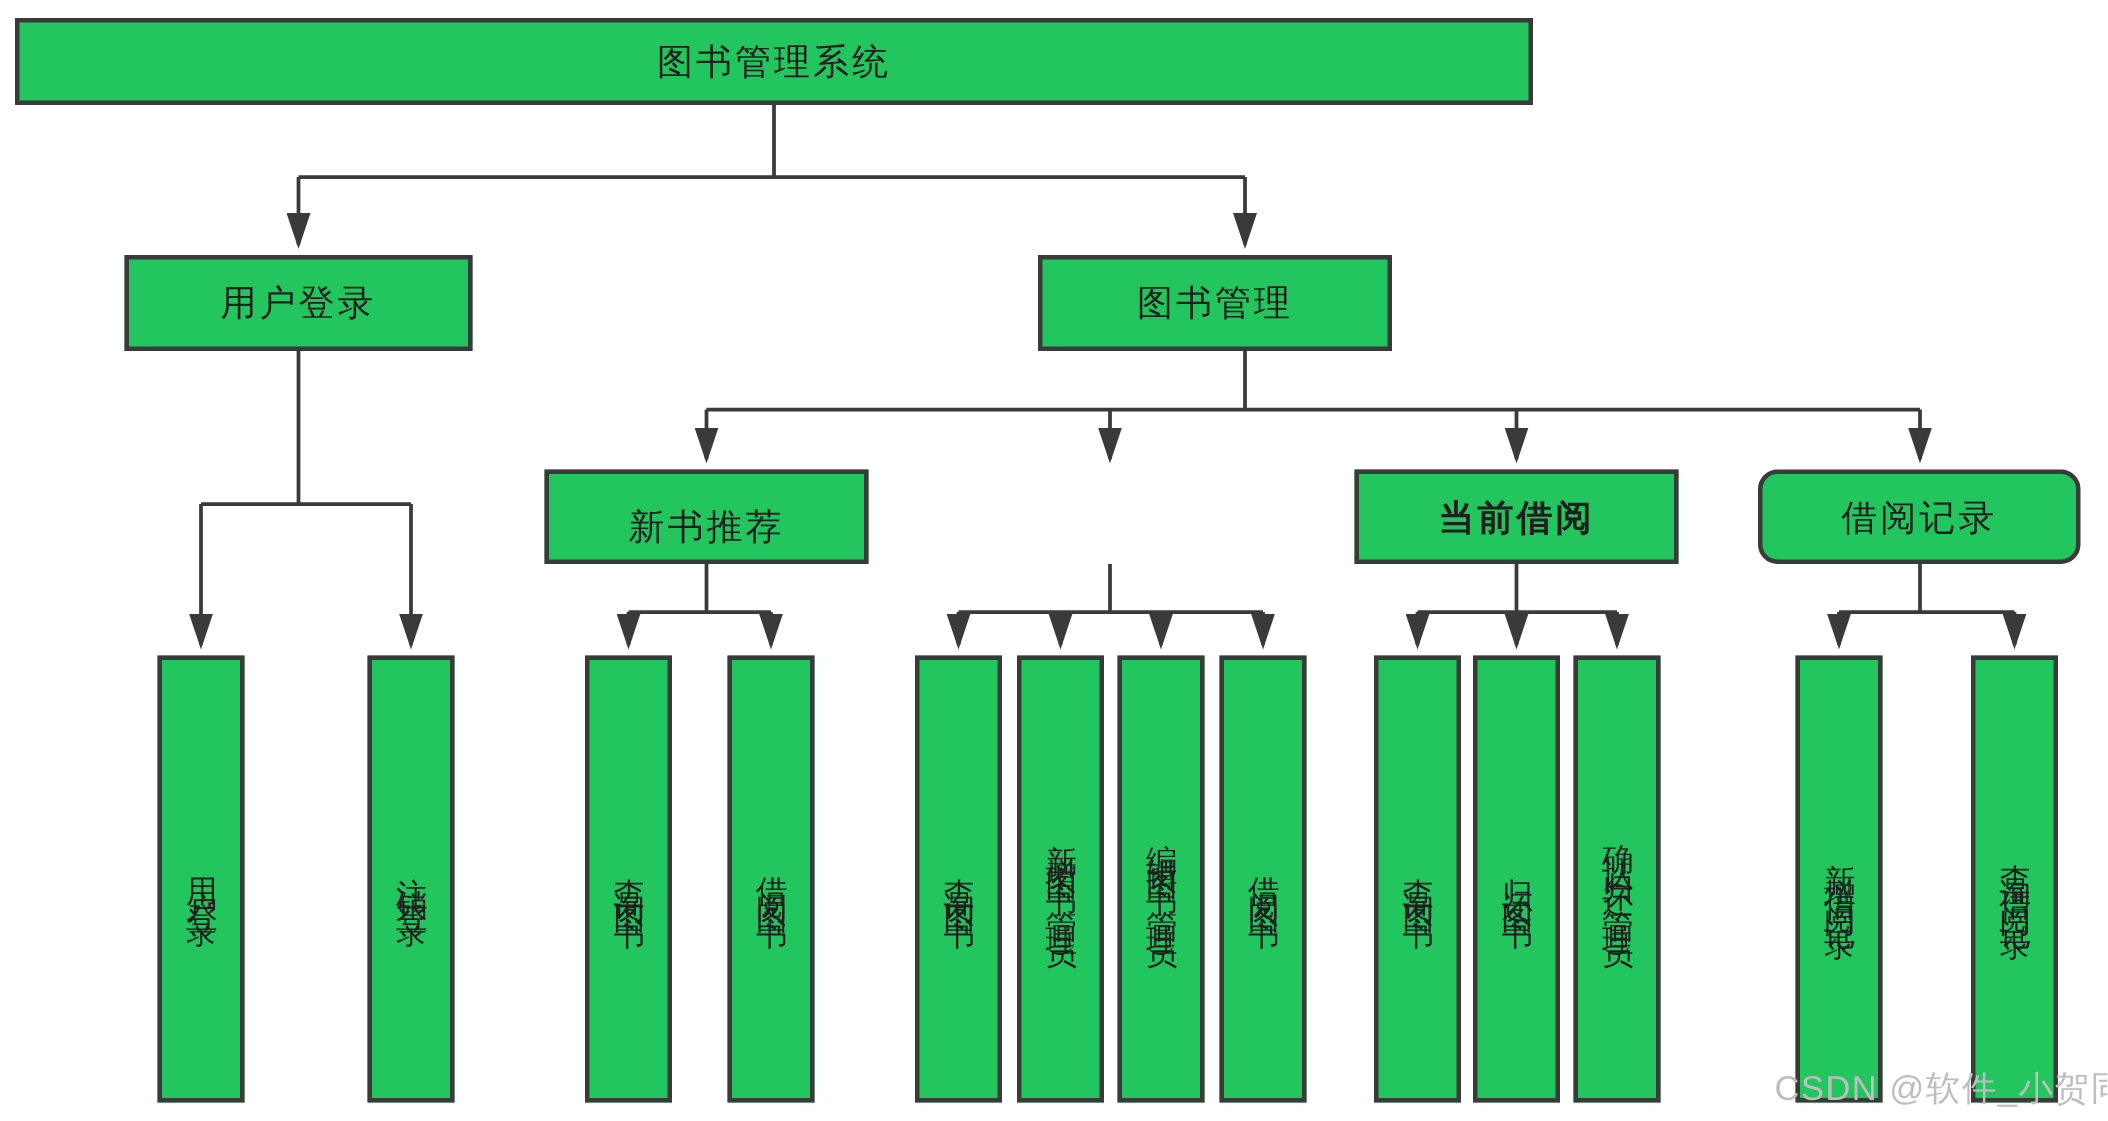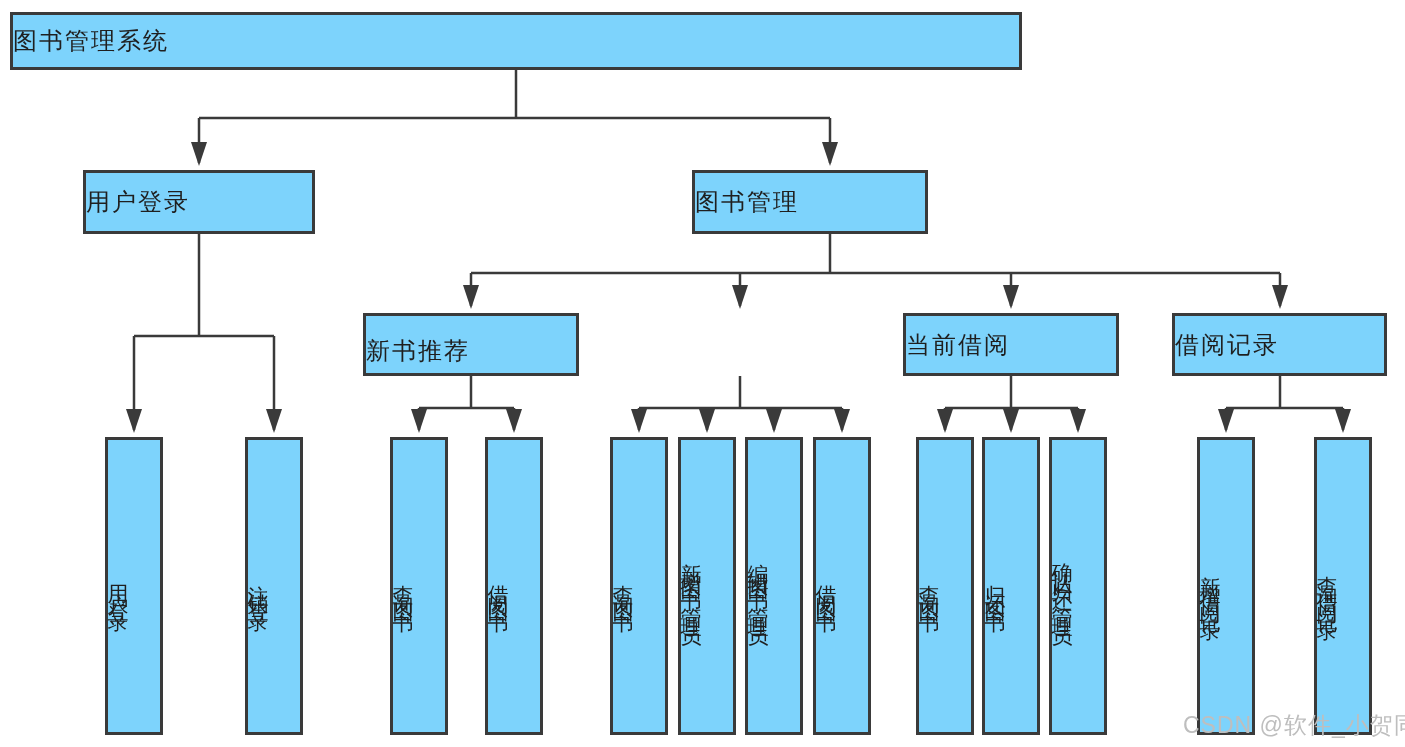--- a/index.html
+++ b/index.html
@@ -14,24 +14,24 @@
   }
   #connector-layer {
     position: absolute;
     left: 0; top: 0;
     width: 1405px; height: 747px;
     z-index: 1;
   }
   .node {
     position: absolute;
     border: 3px solid #3a3a3a;
-    background: #7dd3fc;
+    background: #22c55e;
     display: flex;
     align-items: center;
-    justify-content: flex-start;
+    justify-content: center;
     z-index: 2;
   }
   .node .lbl {
     color: #1f1f1f;
     font-size: 24px;
     letter-spacing: 2px;
     white-space: nowrap;
   }
   .leaf .lbl {
     writing-mode: vertical-rl;
@@ -130,24 +130,24 @@
   <div class="node n-login" style="border-color: rgb(58, 58, 58);">
     <span class="lbl" style="color: rgb(31, 31, 31);">用户登录</span>
   </div>
   <div class="node n-bmgmt" style="border-color: rgb(58, 58, 58);">
     <span class="lbl" style="color: rgb(31, 31, 31);">图书管理</span>
   </div>
 
   <div class="node n-l3 n-newb" style="border-color: rgb(58, 58, 58);">
     <span class="lbl" style="color: rgb(31, 31, 31); margin-top: 12px;">新书推荐</span>
   </div>
-  <div class="node n-l3 n-cborr" style="border-color: rgb(58, 58, 58);">
+  <div class="node n-l3 n-cborr" style="border-color: rgb(58, 58, 58); font-weight: bold;">
     <span class="lbl" style="color: rgb(31, 31, 31);">当前借阅</span>
   </div>
-  <div class="node n-l3 n-brec" style="border-color: rgb(58, 58, 58);">
+  <div class="node n-l3 n-brec" style="border-color: rgb(58, 58, 58); border-radius: 13px;">
     <span class="lbl" style="color: rgb(31, 31, 31);">借阅记录</span>
   </div>
 
   <div class="node leaf lf-1" style="border-color: rgb(58, 58, 58);">
     <span class="lbl" style="color: rgb(31, 31, 31);">用户登录</span>
   </div>
   <div class="node leaf lf-2" style="border-color: rgb(58, 58, 58);">
     <span class="lbl" style="color: rgb(31, 31, 31);">注销登录</span>
   </div>
 

